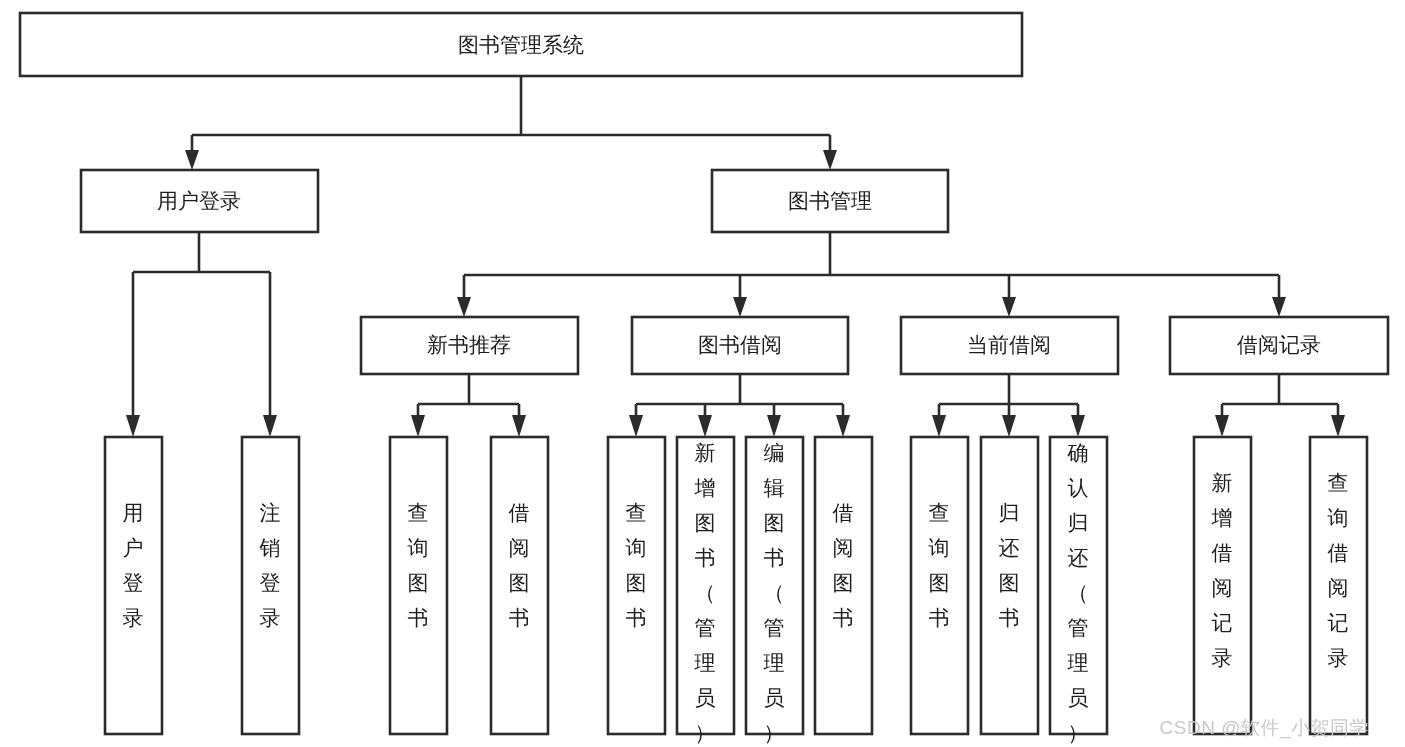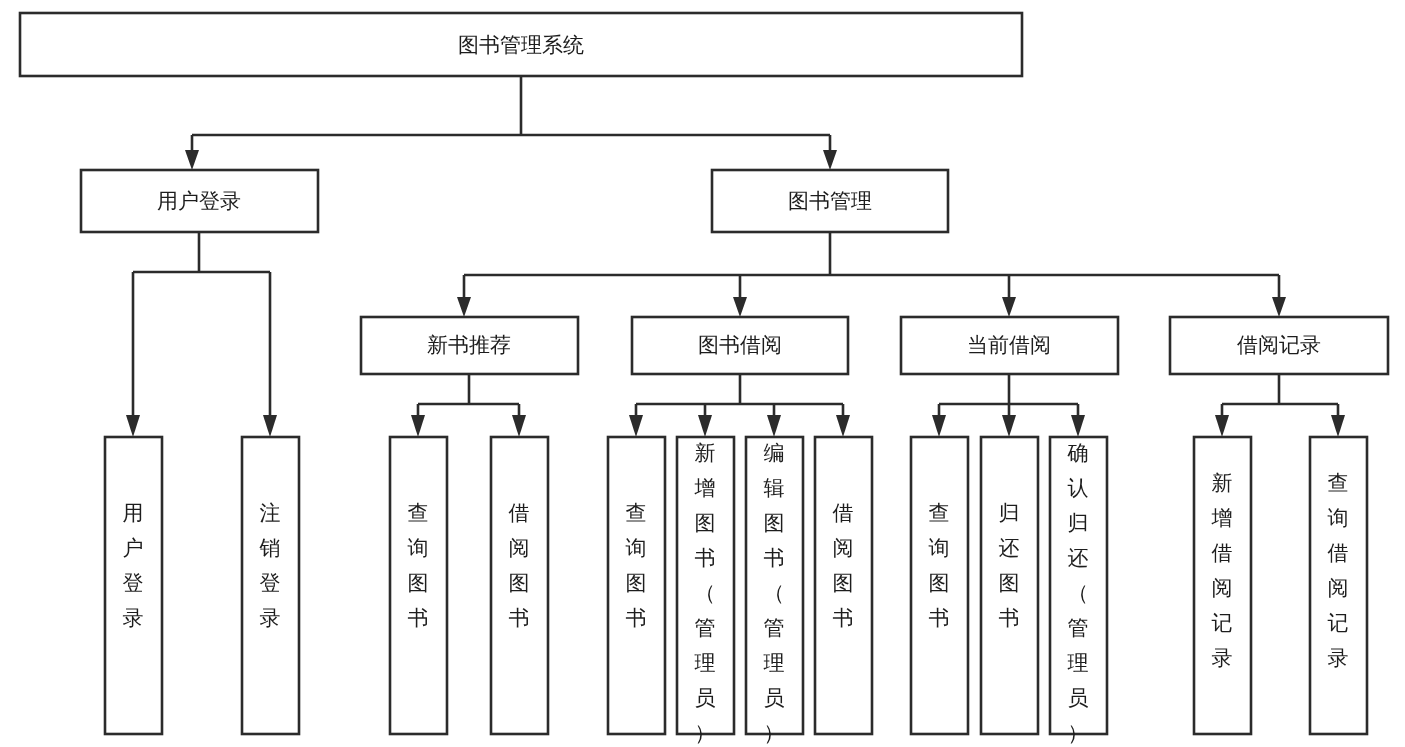--- a/index.html
+++ b/index.html
@@ -228,13 +228,14 @@
       <rect class="node-rect" x="1194" y="437" width="57" height="297"></rect>
       <text class="node-label-v" x="1222" y="490"><tspan x="1222" y="490">新</tspan><tspan x="1222" y="525">增</tspan><tspan x="1222" y="560">借</tspan><tspan x="1222" y="595">阅</tspan><tspan x="1222" y="630">记</tspan><tspan x="1222" y="665">录</tspan></text>
     </g>
     <g>
       <rect class="node-rect" x="1310" y="437" width="57" height="297"></rect>
       <text class="node-label-v" x="1338" y="490"><tspan x="1338" y="490">查</tspan><tspan x="1338" y="525">询</tspan><tspan x="1338" y="560">借</tspan><tspan x="1338" y="595">阅</tspan><tspan x="1338" y="630">记</tspan><tspan x="1338" y="665">录</tspan></text>
     </g>
 
   </svg>
 
+  <div class="watermark">CSDN @软件_小贺同学</div>
 </div>
 
 </body></html>

